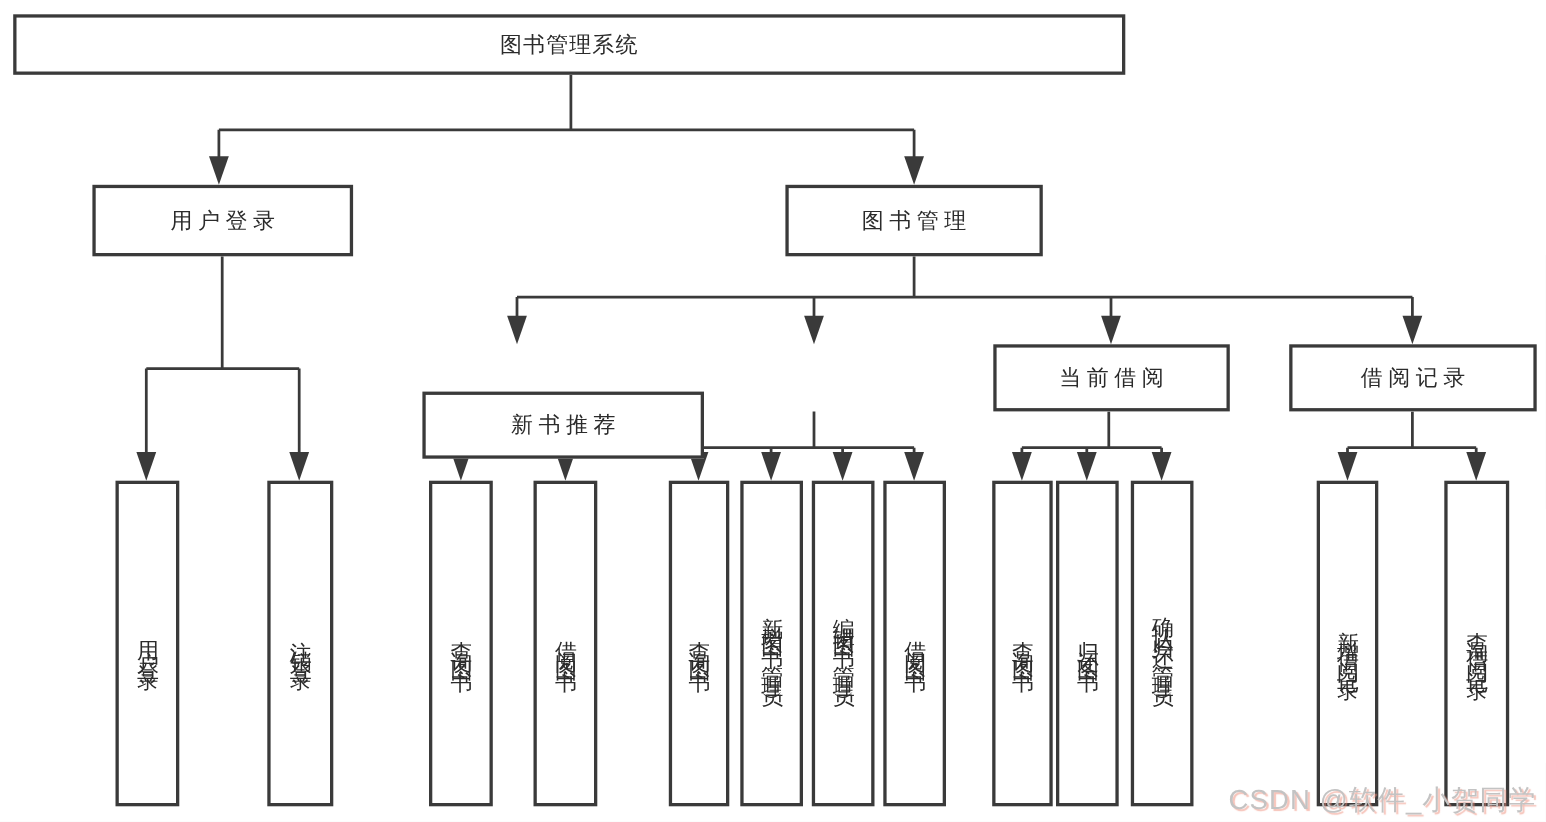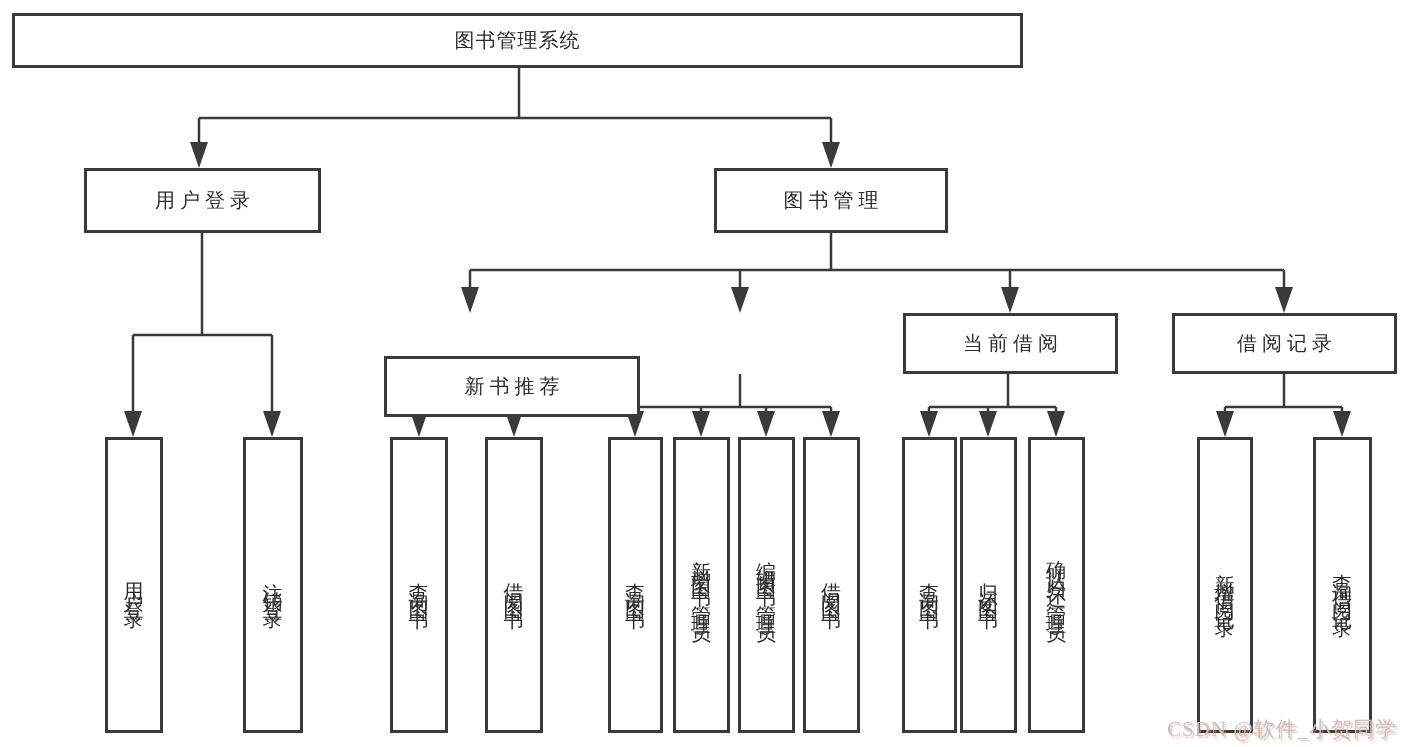--- a/index.html
+++ b/index.html
@@ -20,25 +20,24 @@
     background:var(--background);display:flex;align-items:center;justify-content:center;
     text-align:center;
   }
   .node-h{font-size:20px;letter-spacing:1px;}
   .node-h.spaced{letter-spacing:5px;text-indent:5px;}
   .leaf .vtext{
     writing-mode:vertical-rl;font-size:20px;letter-spacing:9px;line-height:1;
     white-space:nowrap;
   }
   .watermark{
-    position:absolute;right:8px;bottom:4px;font-size:21px;letter-spacing:1px;
+    position:absolute;right:8px;bottom:4px;font-size:25px;letter-spacing:1px;
     color:var(--watermark-gray);
     text-shadow:2px 2px 1px rgba(239,143,126,0.55);
     z-index:5;
-    font-family:Liberation Serif, serif;
   }
 </style>
 </head>
 <body>
 
 <div class="canvas">
 
   <svg class="connectors" viewBox="0 0 1405 747">
     <defs>
       <polygon id="arrow-proto" points="-9,-26 9,-26 0,0"></polygon>

